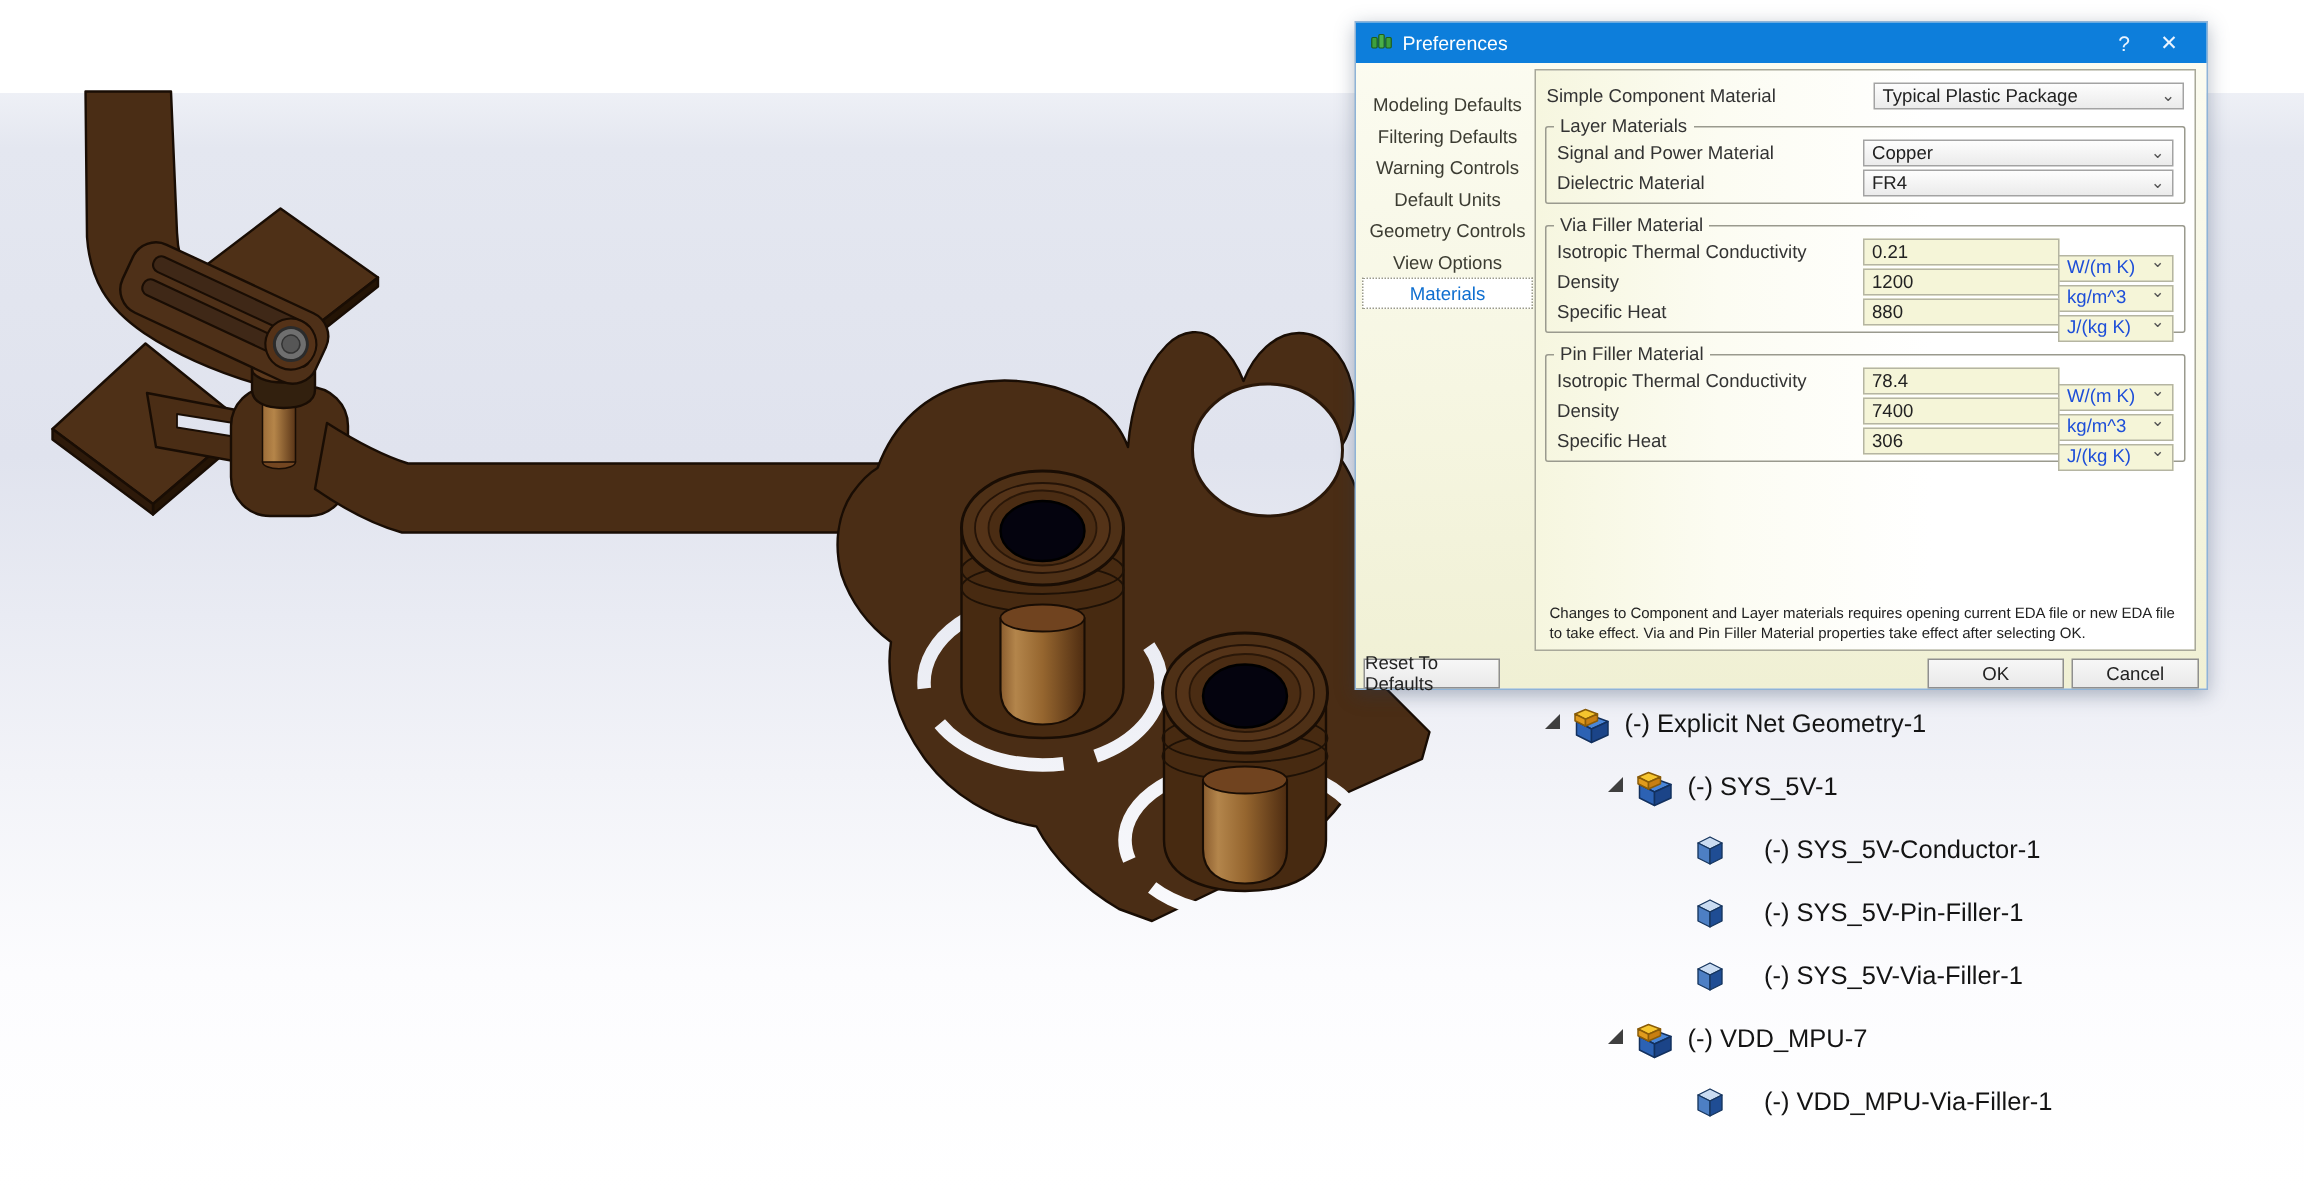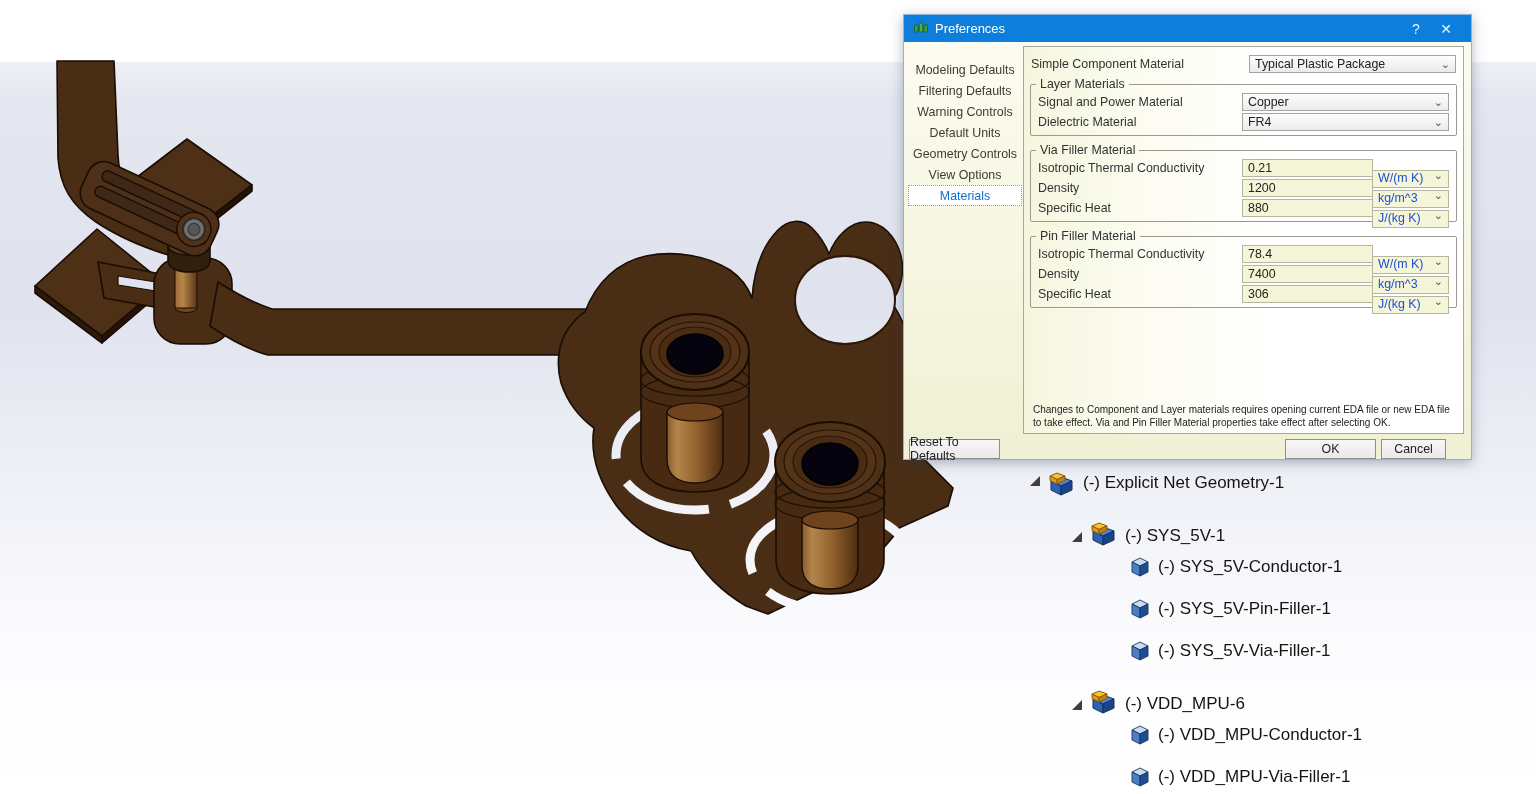--- a/index.html
+++ b/index.html
@@ -76,28 +76,28 @@
     font-size:10px;color:#222;line-height:1.32;
   }
   .btn{
     position:absolute;height:20px;box-sizing:border-box;
     background:linear-gradient(180deg,#f7f7f7,#e9e9e9);
     border:1px solid #8f8f8f;color:#222;font-size:12.4px;
     display:flex;align-items:center;justify-content:center;cursor:default;
   }
   .btn-reset{left:5px;top:424px;width:91px;}
   .btn-ok{left:381px;top:424px;width:91px;}
-  .btn-cancel{left:477px;top:424px;width:65px;}
+  .btn-cancel{left:477px;top:424px;width:85px;}
 
   
   .tree{position:absolute;left:1030px;top:462px;z-index:5;}
   .trow{display:flex;align-items:center;height:42px;font-size:17px;color:#141414;white-space:nowrap;}
   .lvl0{padding-left:0;}
-  .lvl1{padding-left:42px;align-items:flex-end;}
-  .lvl2{padding-left:100px;}
+  .lvl1{padding-left:42px;}
+  .lvl2{padding-left:100px;gap:18px;}
   .arrow{
     width:0;height:0;border-left:10px solid transparent;border-bottom:10px solid #3f3f3f;
     margin:0 7px 4px 0;flex:0 0 auto;
   }
   .tree-icon{display:flex;margin-right:8px;flex:0 0 auto;}
   .tlabel{flex:0 0 auto;}
 </style>
 </head>
 <body>
 
@@ -416,41 +416,29 @@
           <polygon points="4,10 14,15 14,24 4,19" fill="#2c62b4"></polygon>
           <polygon points="14,15 25,10 25,19 14,24" fill="#1b4488"></polygon>
         </g>
         <g stroke="#8a5c08" stroke-width="1" stroke-linejoin="round">
           <polygon points="3,5 10,2 18,5 10,8.5" fill="#f6c62f"></polygon>
           <polygon points="3,5 10,8.5 10,13 3,9.5" fill="#e09b1d"></polygon>
           <polygon points="10,8.5 18,5 18,9.5 10,13" fill="#c87f12"></polygon>
         </g>
       </svg>
     </span>
-    <span class="tlabel">(-) VDD_MPU-6</span>
-  </div>
+    <span class="tlabel">(-) VDD_MPU-7</span>
+  </div>
+
 
   <div class="trow lvl2">
     <span class="tree-icon">
       <svg width="20" height="22" viewBox="0 0 20 22">
         <g stroke="#16355e" stroke-width="0.9" stroke-linejoin="round">
           <polygon points="2,6 10,2 18,6 10,10" fill="#cadcf2"></polygon>
           <polygon points="2,6 10,10 10,20 2,16" fill="#4d7fc4"></polygon>
           <polygon points="10,10 18,6 18,16 10,20" fill="#1f4d94"></polygon>
         </g>
       </svg>
     </span>
-    <span class="tlabel">(-) VDD_MPU-Conductor-1</span>
-  </div>
-
-  <div class="trow lvl2">
-    <span class="tree-icon">
-      <svg width="20" height="22" viewBox="0 0 20 22">
-        <g stroke="#16355e" stroke-width="0.9" stroke-linejoin="round">
-          <polygon points="2,6 10,2 18,6 10,10" fill="#cadcf2"></polygon>
-          <polygon points="2,6 10,10 10,20 2,16" fill="#4d7fc4"></polygon>
-          <polygon points="10,10 18,6 18,16 10,20" fill="#1f4d94"></polygon>
-        </g>
-      </svg>
-    </span>
     <span class="tlabel">(-) VDD_MPU-Via-Filler-1</span>
   </div>
 </div>
 
 </body></html>

